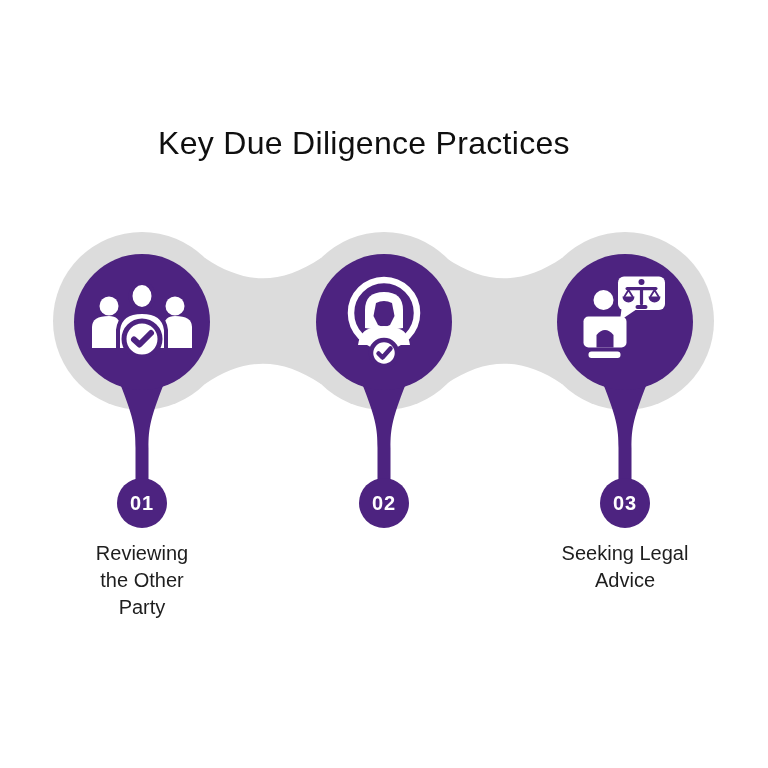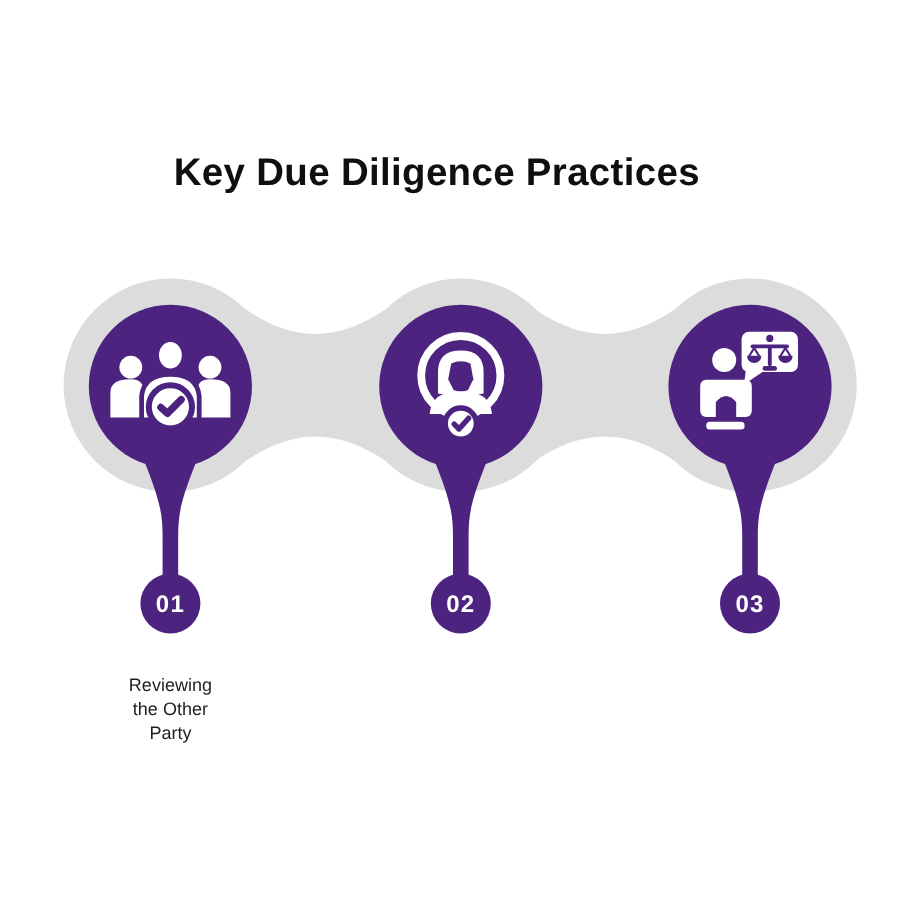--- a/index.html
+++ b/index.html
@@ -2,37 +2,37 @@
 <html style="--purple: #4D2380; --gray: #DCDCDC; --title: #0F0F0F; --label: #1E1E1E; --icon: #FFFFFF;"><head>
 <meta charset="utf-8">
 <style>
   html,body{margin:0;padding:0;background:#ffffff;}
   .canvas{
     position:relative;width:768px;height:768px;background:#ffffff;overflow:hidden;
     font-family:"Liberation Sans","DejaVu Sans",sans-serif;
   }
   .title{
     position:absolute;top:125px;left:0;width:728px;margin:0;
-    text-align:center;font-size:32px;font-weight:bold;letter-spacing:.3px;
+    text-align:center;font-size:32px;font-weight:normal;letter-spacing:.3px;
     color:var(--title,#0f0f0f);
   }
   .diagram{position:absolute;left:0;top:0;}
   .gray-blob{fill:var(--gray,#DCDCDC);}
   .purple{fill:var(--purple,#4D2380);}
   .white{fill:#ffffff;}
   .ring{fill:none;stroke:#ffffff;}
   .p-stroke{stroke:var(--purple,#4D2380);}
   .check{fill:none;stroke:var(--purple,#4D2380);stroke-linecap:round;stroke-linejoin:round;}
   .num{
     fill:#ffffff;font-family:"Liberation Sans","DejaVu Sans",sans-serif;
     font-size:20px;font-weight:bold;text-anchor:middle;letter-spacing:1px;
   }
   .step-label{
-    position:absolute;top:562px;width:240px;
-    text-align:center;font-size:15px;line-height:1.34;
+    position:absolute;top:540px;width:240px;
+    text-align:center;font-size:20px;line-height:1.34;
     color:var(--label,#1e1e1e);white-space:pre-line;
   }
   .label-1{left:22px;}
   .label-2{left:264px;}
   .label-3{left:505px;}
 </style>
 </head>
 <body>
 
 <div class="canvas">
@@ -116,14 +116,16 @@
           <path class="purple" d="M 23.5 -25.5 A 6 6 0 0 0 35.5 -25.5 Z"></path>
           <rect class="purple" x="10.5" y="-17" width="12" height="4" rx="2"></rect>
         </g>
       </g>
     </g>
   </svg>
 
   <div class="step-label label-1">Reviewing
 the Other
 Party</div>
+  <div class="step-label label-3">Seeking Legal
+Advice</div>
 
 </div>
 
 </body></html>

